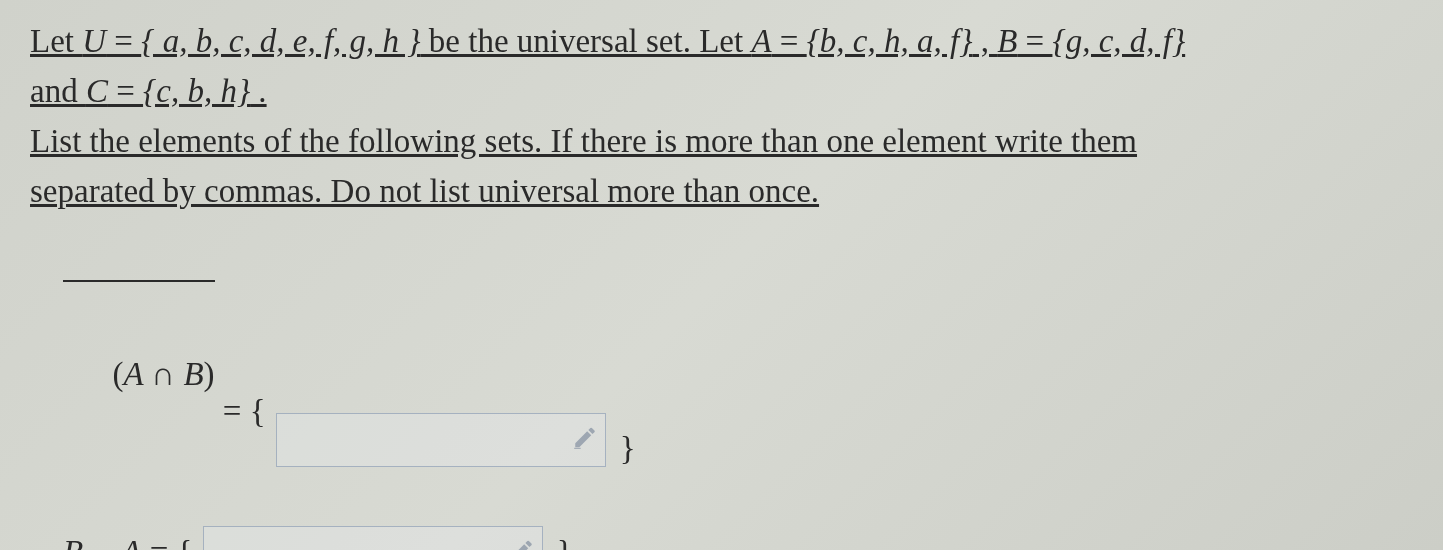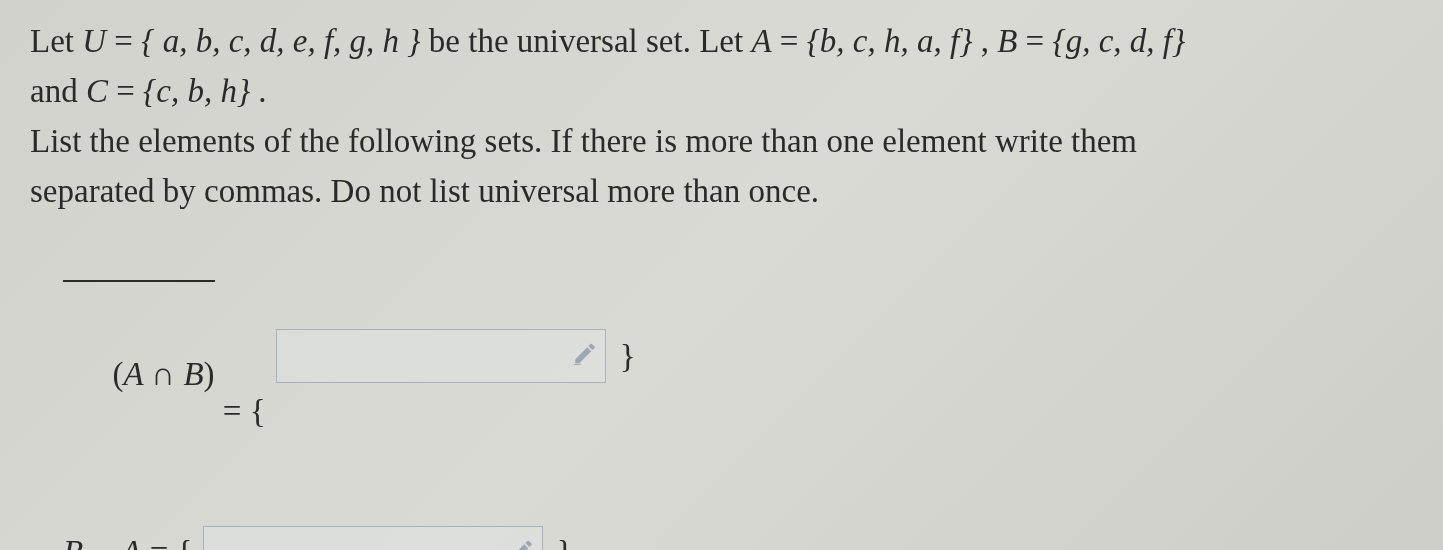--- a/index.html
+++ b/index.html
@@ -14,20 +14,21 @@
     font-family: "Times New Roman", Times, serif;
     font-size: 33px;
     color: #2a2a2a;
     position: relative;
     padding: 18px 30px;
     box-sizing: border-box;
   }
   .text-line {
     line-height: 1.45;
     margin-bottom: 2px;
+    text-decoration: underline;
   }
   .math {
     font-family: "Times New Roman", Times, serif;
     font-style: italic;
   }
   .op {
     font-style: normal;
   }
   .answer-row {
     margin-top: 26px;
@@ -68,21 +69,21 @@
   .close-brace {
     margin-left: 14px;
   }
   svg.pencil {
     width: 28px;
     height: 26px;
     opacity: 0.55;
   }
   .row1 .input-box { width: 330px; margin-left:2px;}
   .row2 .input-box { width: 340px; margin-left:2px;}
-  .row1 { margin-top: 30px; }
+  .row1 { margin-top: 30px; align-items: flex-end; }
   .row2 { margin-top: 30px; }
 </style>
 </head>
 <body>
 
 <div class="text-line">
   <span>Let </span><span class="math">U</span><span class="op"> = </span><span class="math">{ a, b, c, d, e, f, g, h }</span><span> be the universal set. Let </span><span class="math">A</span><span class="op"> = </span><span class="math">{b, c, h, a, f}</span><span class="op"> , </span><span class="math">B</span><span class="op"> = </span><span class="math">{g, c, d, f}</span>
 </div>
 
 <div class="text-line">

